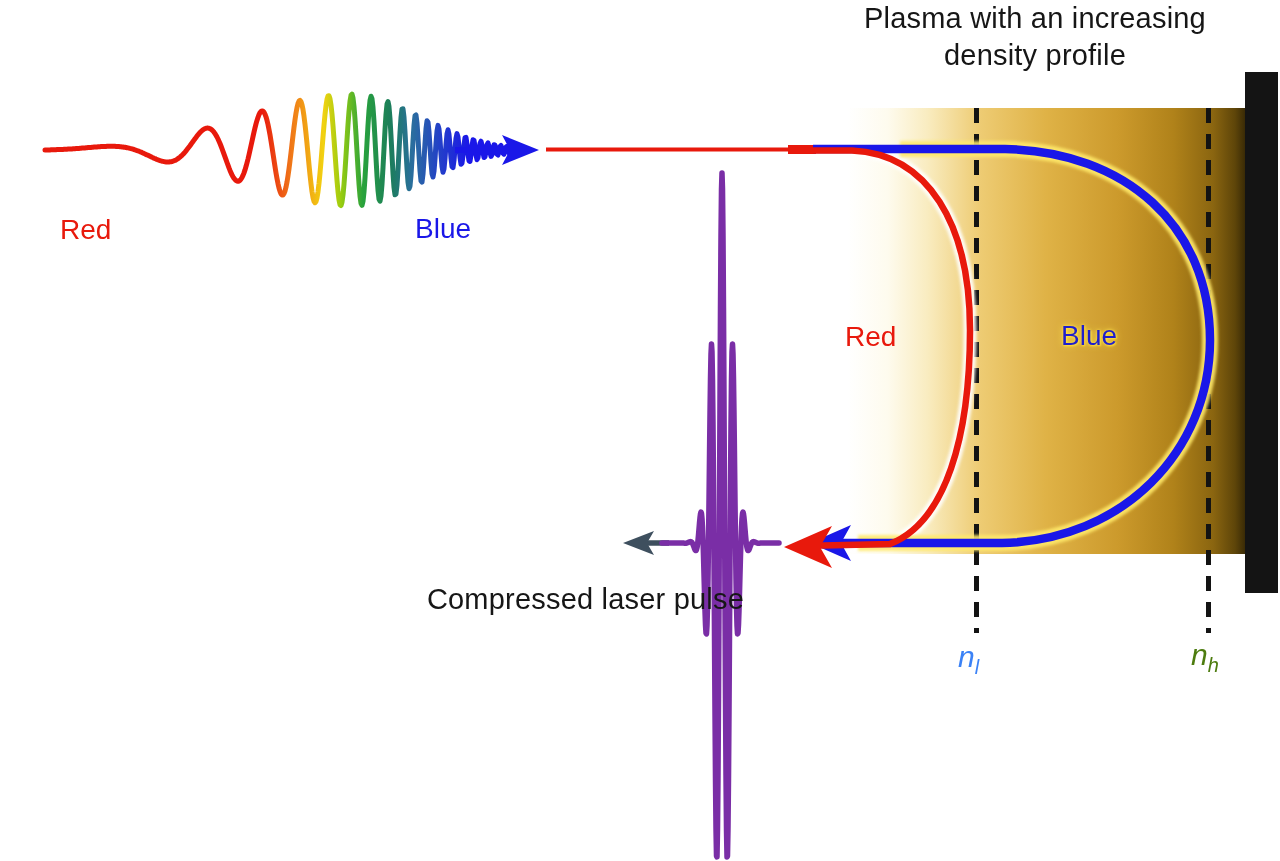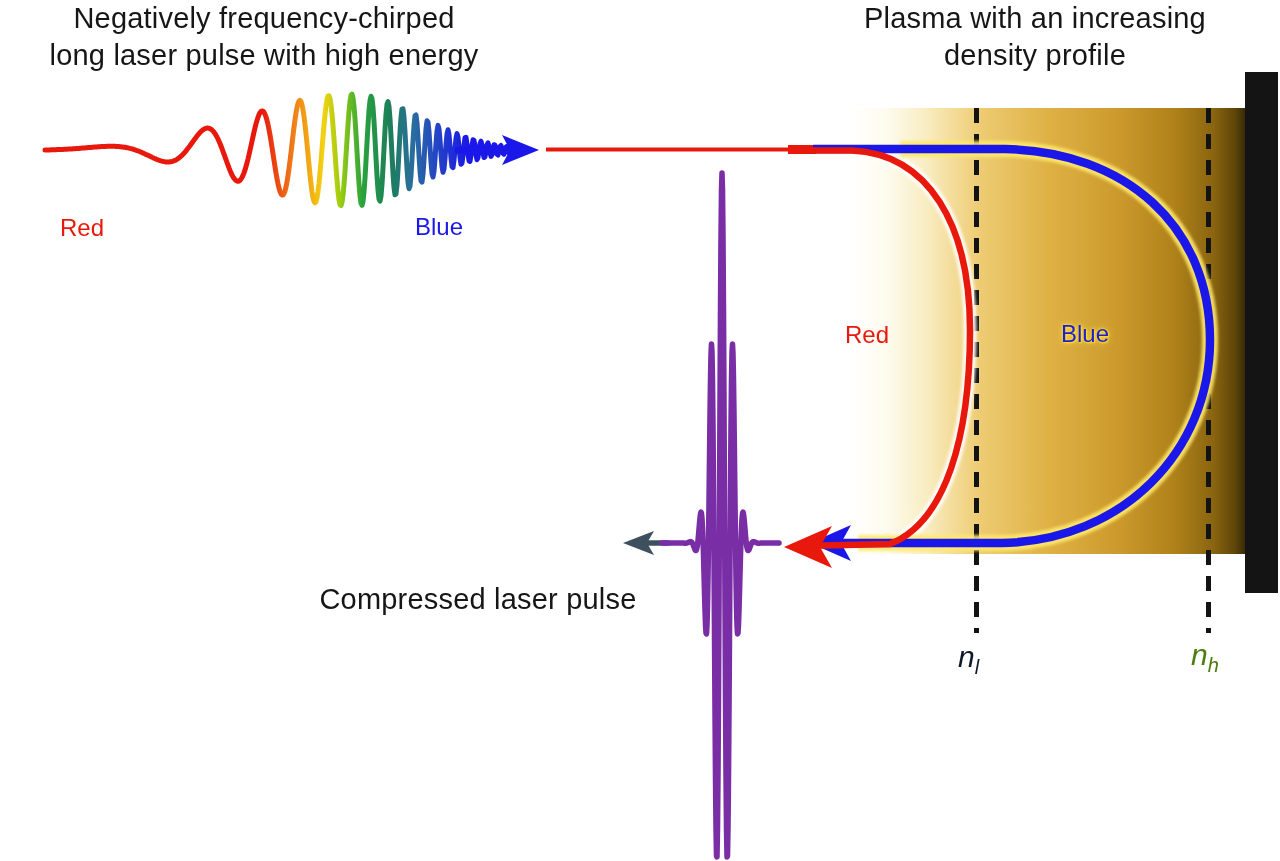--- a/index.html
+++ b/index.html
@@ -3,21 +3,21 @@
 <meta charset="utf-8">
 <style>
   * { margin:0; padding:0; box-sizing:border-box; }
   html,body { width:1280px; height:861px; background:#ffffff; overflow:hidden;
               font-family:"Liberation Sans", sans-serif; }
   #stage { position:relative; width:1280px; height:861px; background:#ffffff; }
   #gfx { position:absolute; left:0; top:0; width:1280px; height:861px; }
   .txt { position:absolute; color:#161616; line-height:37px; font-size:29px;
          letter-spacing:0.2px; }
   .center { text-align:center; }
-  .lbl { position:absolute; font-size:24px; font-weight:400; }
+  .lbl { position:absolute; font-size:28px; font-weight:400; }
   .nlbl { position:absolute; font-size:30px; font-style:italic; }
   .nlbl sub { font-size:20px; font-style:italic; vertical-align:-7px; }
   .glowtext { text-shadow:0 0 7px #FFE34D, 0 0 3px #FFE34D, 1px 1px 2px #FFD92B; }
 </style>
 </head>
 <body>
 
 <div id="stage">
 
   <svg id="gfx" viewBox="0 0 1280 861">
@@ -74,37 +74,33 @@
     <path id="chirpWave" fill="none" stroke="url(#chirpGrad)" stroke-width="5" stroke-linejoin="round" stroke-linecap="round" d="M45.0,150.0L46.0,150.0L47.0,149.9L48.0,149.9L49.0,149.9L50.0,149.9L51.0,149.8L52.0,149.8L53.0,149.8L54.0,149.7L55.0,149.7L56.0,149.7L57.0,149.6L58.0,149.6L59.0,149.6L60.0,149.5L61.0,149.5L62.0,149.4L63.0,149.4L64.0,149.3L65.0,149.3L66.0,149.2L67.0,149.2L68.0,149.1L69.0,149.1L70.0,149.0L71.0,148.9L72.0,148.9L73.0,148.8L74.0,148.7L75.0,148.7L76.0,148.6L77.0,148.5L78.0,148.4L79.0,148.4L80.0,148.3L81.0,148.2L82.0,148.1L83.0,148.0L84.0,148.0L85.0,147.9L86.0,147.8L87.0,147.7L88.0,147.6L89.0,147.5L90.0,147.5L91.0,147.4L92.0,147.3L93.0,147.2L94.0,147.1L95.0,147.0L96.0,147.0L97.0,146.9L98.0,146.8L99.0,146.7L100.0,146.7L101.0,146.6L102.0,146.6L103.0,146.5L104.0,146.4L105.0,146.4L106.0,146.4L107.0,146.3L108.0,146.3L109.0,146.3L110.0,146.3L111.0,146.3L112.0,146.3L113.0,146.3L114.0,146.3L115.0,146.3L116.0,146.4L117.0,146.4L118.0,146.5L119.0,146.6L120.0,146.7L121.0,146.8L122.0,146.9L123.0,147.0L124.0,147.2L125.0,147.3L126.0,147.5L127.0,147.7L128.0,147.9L129.0,148.1L130.0,148.4L131.0,148.6L132.0,148.9L133.0,149.2L134.0,149.5L135.0,149.9L136.0,150.2L137.0,150.6L138.0,150.9L139.0,151.3L140.0,151.7L141.0,152.1L142.0,152.6L143.0,153.0L144.0,153.5L145.0,153.9L146.0,154.4L147.0,154.9L148.0,155.3L149.0,155.8L150.0,156.3L151.0,156.8L152.0,157.3L153.0,157.7L154.0,158.2L155.0,158.6L156.0,159.1L157.0,159.5L158.0,159.9L159.0,160.2L160.0,160.6L161.0,160.9L162.0,161.2L163.0,161.4L164.0,161.6L165.0,161.8L166.0,161.9L167.0,162.0L168.0,162.0L169.0,162.0L170.0,161.8L171.0,161.7L172.0,161.5L173.0,161.2L174.0,160.8L175.0,160.4L176.0,159.9L177.0,159.3L178.0,158.6L179.0,157.9L180.0,157.1L181.0,156.2L182.0,155.3L183.0,154.3L184.0,153.2L185.0,152.1L186.0,150.9L187.0,149.6L188.0,148.3L189.0,147.0L190.0,145.7L191.0,144.3L192.0,142.9L193.0,141.5L194.0,140.1L195.0,138.7L196.0,137.4L197.0,136.1L198.0,134.8L199.0,133.6L200.0,132.5L201.0,131.5L202.0,130.6L203.0,129.8L204.0,129.2L205.0,128.6L206.0,128.3L207.0,128.1L208.0,128.1L209.0,128.3L210.0,128.6L211.0,129.2L212.0,130.0L213.0,131.0L214.0,132.2L215.0,133.6L216.0,135.2L217.0,137.0L218.0,139.0L219.0,141.2L220.0,143.5L221.0,146.0L222.0,148.6L223.0,151.3L224.0,154.1L225.0,156.9L226.0,159.7L227.0,162.5L228.0,165.2L229.0,167.9L230.0,170.4L231.0,172.7L232.0,174.9L233.0,176.7L234.0,178.3L235.0,179.6L236.0,180.6L237.0,181.1L238.0,181.3L239.0,181.0L240.0,180.2L241.0,179.1L242.0,177.4L243.0,175.4L244.0,172.9L245.0,169.9L246.0,166.6L247.0,162.9L248.0,159.0L249.0,154.7L250.0,150.3L251.0,145.8L252.0,141.2L253.0,136.6L254.0,132.1L255.0,127.9L256.0,123.9L257.0,120.4L258.0,117.3L259.0,114.7L260.0,112.7L261.0,111.5L262.0,110.9L263.0,111.2L264.0,112.3L265.0,114.1L266.0,116.8L267.0,120.3L268.0,124.5L269.0,129.4L270.0,134.8L271.0,140.8L272.0,147.1L273.0,153.6L274.0,160.1L275.0,166.6L276.0,172.8L277.0,178.5L278.0,183.6L279.0,188.0L280.0,191.4L281.0,193.8L282.0,195.0L283.0,195.0L284.0,193.6L285.0,191.0L286.0,187.2L287.0,182.1L288.0,175.9L289.0,168.8L290.0,161.0L291.0,152.7L292.0,144.1L293.0,135.6L294.0,127.4L295.0,119.8L296.0,113.1L297.0,107.6L298.0,103.5L299.0,101.1L300.0,100.4L301.0,101.6L302.0,104.7L303.0,109.6L304.0,116.2L305.0,124.2L306.0,133.5L307.0,143.6L308.0,154.1L309.0,164.7L310.0,174.7L311.0,183.8L312.0,191.6L313.0,197.5L314.0,201.3L315.0,202.7L316.0,201.6L317.0,197.9L318.0,191.8L319.0,183.5L320.0,173.3L321.0,161.8L322.0,149.4L323.0,137.0L324.0,125.1L325.0,114.4L326.0,105.6L327.0,99.3L328.0,95.9L329.0,95.7L330.0,98.8L331.0,105.1L332.0,114.3L333.0,125.9L334.0,139.2L335.0,153.3L336.0,167.4L337.0,180.5L338.0,191.6L339.0,199.9L340.0,204.7L341.0,205.5L342.0,202.2L343.0,195.0L344.0,184.2L345.0,170.7L346.0,155.4L347.0,139.5L348.0,124.4L349.0,111.2L350.0,101.2L351.0,95.3L352.0,94.2L353.0,98.0L354.0,106.5L355.0,119.1L356.0,134.7L357.0,151.8L358.0,168.8L359.0,184.1L360.0,196.1L361.0,203.4L362.0,205.3L363.0,201.4L364.0,192.0L365.0,178.0L366.0,161.0L367.0,142.6L368.0,125.1L369.0,110.4L370.0,100.4L371.0,96.3L372.0,98.7L373.0,107.4L374.0,121.4L375.0,139.1L376.0,158.1L377.0,176.0L378.0,190.4L379.0,199.2L380.0,201.2L381.0,196.0L382.0,184.3L383.0,167.7L384.0,148.6L385.0,129.8L386.0,114.2L387.0,104.2L388.0,101.5L389.0,106.6L390.0,118.7L391.0,135.8L392.0,155.2L393.0,173.5L394.0,187.5L395.0,194.8L396.0,194.0L397.0,185.2L398.0,170.0L399.0,151.2L400.0,132.5L401.0,117.4L402.0,108.9L403.0,108.8L404.0,117.1L405.0,132.0L406.0,150.5L407.0,168.6L408.0,182.3L409.0,188.7L410.0,186.3L411.0,175.6L412.0,159.2L413.0,141.0L414.0,125.2L415.0,115.8L416.0,115.0L417.0,123.0L418.0,137.7L419.0,155.3L420.0,171.1L421.0,180.9L422.0,182.1L423.0,174.3L424.0,160.0L425.0,143.1L426.0,128.6L427.0,120.8L428.0,122.0L429.0,131.6L430.0,146.7L431.0,162.4L432.0,173.7L433.0,177.0L434.0,171.4L435.0,158.7L436.0,143.4L437.0,130.9L438.0,125.4L439.0,128.9L440.0,139.9L441.0,154.3L442.0,166.6L443.0,172.2L444.0,169.0L445.0,158.5L446.0,144.9L447.0,133.9L448.0,129.8L449.0,134.4L450.0,145.4L451.0,158.0L452.0,166.7L453.0,167.6L454.0,160.5L455.0,148.9L456.0,138.2L457.0,133.6L458.0,137.0L459.0,146.7L460.0,157.6L461.0,164.3L462.0,163.3L463.0,155.5L464.0,145.0L465.0,137.7L466.0,137.4L467.0,144.1L468.0,153.8L469.0,160.9L470.0,161.4L471.0,155.1L472.0,146.0L473.0,139.8L474.0,140.2L475.0,146.7L476.0,155.0L477.0,159.7L478.0,157.7L479.0,150.7L480.0,143.5L481.0,141.2L482.0,145.1L483.0,152.3L484.0,157.5L485.0,156.9L486.0,151.2L487.0,144.9L488.0,142.8L489.0,146.5L490.0,152.7L491.0,156.4L492.0,154.7L493.0,149.2L494.0,144.7L495.0,144.9L496.0,149.6L497.0,154.3L498.0,155.0L499.0,151.1L500.0,146.4L501.0,145.4L502.0,148.8L503.0,153.2L504.0,154.2L505.0,151.0L506.0,147.0L507.0,146.3L508.0,149.5L509.0,153.0L510.0,153.1L511.0,149.8L512.0,147.0L513.0,147.7L514.0,151.0L515.0,152.9L516.0,151.4L517.0,148.3L518.0,147.5"></path>
     <line x1="455" y1="150" x2="512" y2="150" stroke-width="6" stroke="#1A17E8"></line>
     <polygon points="539,150 502,135 510,150 502,165" fill="#1A17E8"></polygon>
 
     <line x1="641" y1="543" x2="669" y2="543" stroke-width="5.5" stroke="#3E4F5E"></line>
     <polygon points="623,543 654,531 647,543 654,555" fill="#3E4F5E"></polygon>
 
     <path id="pulseWave" fill="none" stroke-width="5.5" stroke-linejoin="round" stroke-linecap="round" stroke="#7A2EA6" d="M662.0,543.0L662.5,543.0L663.0,543.0L663.5,543.0L664.0,543.0L664.5,543.0L665.0,543.0L665.5,543.0L666.0,543.0L666.5,543.0L667.0,543.0L667.5,543.0L668.0,543.0L668.5,543.0L669.0,543.0L669.5,543.0L670.0,543.0L670.5,543.0L671.0,543.0L671.5,543.0L672.0,543.0L672.5,543.0L673.0,543.0L673.5,543.0L674.0,543.0L674.5,543.0L675.0,543.0L675.5,543.0L676.0,543.0L676.5,543.0L677.0,543.0L677.5,543.0L678.0,543.0L678.5,543.0L679.0,543.0L679.5,543.0L680.0,543.0L680.5,543.0L681.0,543.0L681.5,543.0L682.0,543.0L682.5,543.0L683.0,543.1L683.5,543.1L684.0,543.1L684.5,543.2L685.0,543.2L685.5,543.2L686.0,543.2L686.5,543.1L687.0,543.0L687.5,542.8L688.0,542.6L688.5,542.4L689.0,542.1L689.5,541.9L690.0,541.7L690.5,541.6L691.0,541.7L691.5,542.0L692.0,542.5L692.5,543.4L693.0,544.5L693.5,545.8L694.0,547.2L694.5,548.6L695.0,549.8L695.5,550.5L696.0,550.6L696.5,549.7L697.0,547.7L697.5,544.6L698.0,540.3L698.5,535.0L699.0,529.1L699.5,523.1L700.0,517.7L700.5,513.8L701.0,512.1L701.5,513.4L702.0,518.4L702.5,527.3L703.0,540.0L703.5,556.0L704.0,574.3L704.5,593.1L705.0,610.7L705.5,624.8L706.0,633.2L706.5,633.9L707.0,625.5L707.5,607.1L708.0,579.2L708.5,543.0L709.0,501.0L709.5,456.7L710.0,414.4L710.5,378.6L711.0,353.8L711.5,344.0L712.0,352.0L712.5,379.0L713.0,424.4L713.5,485.6L714.0,558.1L714.5,635.9L715.0,711.9L715.5,778.4L716.0,828.4L716.5,855.9L717.0,856.9L717.5,829.7L718.0,775.6L718.5,698.3L719.0,604.2L719.5,501.5L720.0,399.6L720.5,308.1L721.0,235.6L721.5,189.0L722.0,173.0L722.5,189.0L723.0,235.6L723.5,308.1L724.0,399.6L724.5,501.5L725.0,604.2L725.5,698.3L726.0,775.6L726.5,829.7L727.0,856.9L727.5,855.9L728.0,828.4L728.5,778.4L729.0,711.9L729.5,635.9L730.0,558.1L730.5,485.6L731.0,424.4L731.5,379.0L732.0,352.0L732.5,344.0L733.0,353.8L733.5,378.6L734.0,414.4L734.5,456.7L735.0,501.0L735.5,543.0L736.0,579.2L736.5,607.1L737.0,625.5L737.5,633.9L738.0,633.2L738.5,624.8L739.0,610.7L739.5,593.1L740.0,574.3L740.5,556.0L741.0,540.0L741.5,527.3L742.0,518.4L742.5,513.4L743.0,512.1L743.5,513.8L744.0,517.7L744.5,523.1L745.0,529.1L745.5,535.0L746.0,540.3L746.5,544.6L747.0,547.7L747.5,549.7L748.0,550.6L748.5,550.5L749.0,549.8L749.5,548.6L750.0,547.2L750.5,545.8L751.0,544.5L751.5,543.4L752.0,542.5L752.5,542.0L753.0,541.7L753.5,541.6L754.0,541.7L754.5,541.9L755.0,542.1L755.5,542.4L756.0,542.6L756.5,542.8L757.0,543.0L757.5,543.1L758.0,543.2L758.5,543.2L759.0,543.2L759.5,543.2L760.0,543.1L760.5,543.1L761.0,543.1L761.5,543.0L762.0,543.0L762.5,543.0L763.0,543.0L763.5,543.0L764.0,543.0L764.5,543.0L765.0,543.0L765.5,543.0L766.0,543.0L766.5,543.0L767.0,543.0L767.5,543.0L768.0,543.0L768.5,543.0L769.0,543.0L769.5,543.0L770.0,543.0L770.5,543.0L771.0,543.0L771.5,543.0L772.0,543.0L772.5,543.0L773.0,543.0L773.5,543.0L774.0,543.0L774.5,543.0L775.0,543.0L775.5,543.0L776.0,543.0L776.5,543.0L777.0,543.0L777.5,543.0L778.0,543.0L778.5,543.0L779.0,543.0"></path>
   </svg>
 
-  <div class="txt center" style="left:0; top:3; width:528px;">
-    <div>Negatively frequency-chirped</div>
-    <div>long laser pulse with high energy</div>
-  </div>
 
   <div class="txt center" style="left:787px; top:3; width:496px;">
     <div>Plasma with an increasing</div>
     <div>density profile</div>
   </div>
 
   <div class="lbl" style="left: 60px; top: 214px; color: rgb(232, 25, 12);">Red</div>
   <div class="lbl" style="left: 415px; top: 213px; color: rgb(26, 23, 232);">Blue</div>
 
   <div class="lbl" style="left: 845px; top: 321px; color: rgb(232, 25, 12);">Red</div>
   <div class="lbl glowtext" style="left: 1061px; top: 320px; color: rgb(31, 31, 204);">Blue</div>
 
-  <div class="txt center" style="left:228px; top:580px; width:500px; line-height:38px;">
+  <div class="txt center" style="left:244px; top:580px; width:500px; line-height:38px;text-align:right;">
     <div>Compressed laser pulse</div>
   </div>
 
-  <div class="nlbl" style="left: 958px; top: 640px; color: #0f172a;"><span>n</span><sub>l</sub></div>
+  <div class="nlbl" style="left: 958px; top: 640px; color: #3b82f6;"><span>n</span><sub>l</sub></div>
 
   <div class="nlbl" style="left: 1191px; top: 638px; color: #4d7c0f;"><span>n</span><sub>h</sub></div>
 
 </div>
 
 </body></html>

